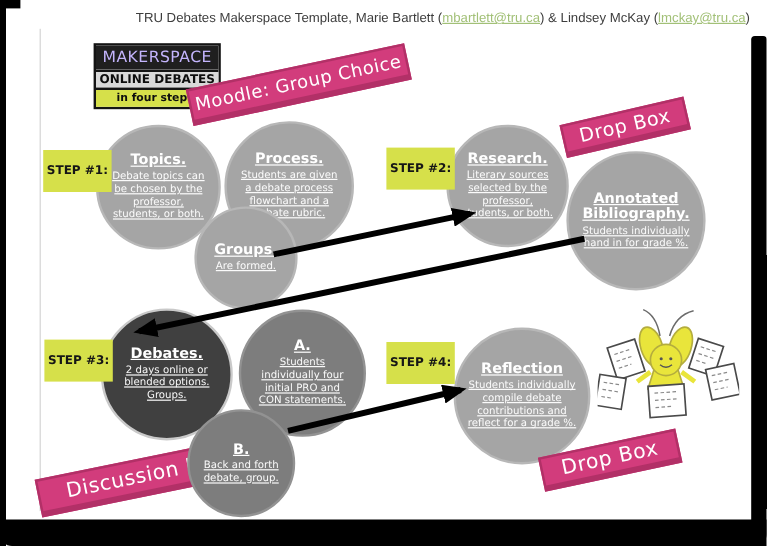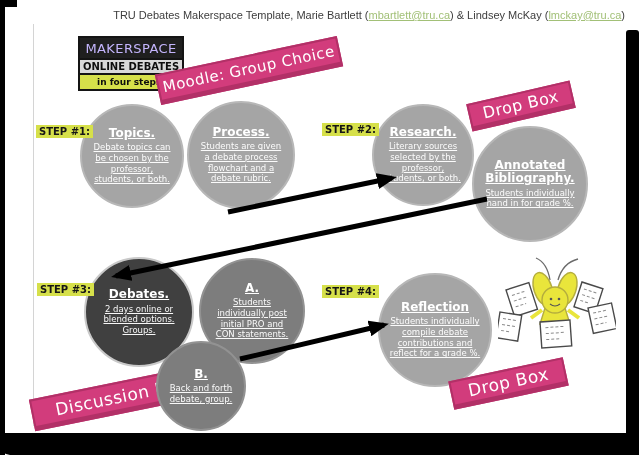--- a/index.html
+++ b/index.html
@@ -17,21 +17,21 @@
   
   .logo{position:absolute;left:78px;top:36px;width:102px;border:2px solid #141414;z-index:4;
         text-align:center;font-family:"DejaVu Sans",sans-serif;}
   .logo .l1{background:#1f1f1f;color:#c4b5fd;font-weight:normal;font-size:13px;letter-spacing:.4px;padding:3px 0 2px;}
   .logo .l2{background:#d9d9d9;color:#0e0e0e;font-weight:bold;font-size:10px;padding:1px 0;
             border-top:2px solid #141414;border-bottom:2px solid #141414;}
   .logo .l3{background:#d6e04a;color:#0e0e0e;font-weight:bold;font-size:9px;padding:2px 0;}
 
   
   .step{position:absolute;background:#d6e04a;color:#161616;font-weight:bold;font-size:10px;
-        padding:1px 3px;z-index:4;font-family:"DejaVu Sans",sans-serif;}
+        padding:12px 3px;z-index:4;font-family:"DejaVu Sans",sans-serif;}
   .step1{left:36px;top:125px;} .step2{left:322px;top:123px;}
   .step3{left:37px;top:283px;} .step4{left:322px;top:285px;}
 
   
   .circle{position:absolute;border-radius:50%;color:#fff;display:flex;flex-direction:column;
           align-items:center;justify-content:center;text-align:center;z-index:2;
           font-family:"DejaVu Sans",sans-serif;box-sizing:border-box;text-decoration:underline;}
   .circle .ct{font-weight:bold;font-size:12px;line-height:1.12;}
   .circle .cb{font-size:8.5px;line-height:1.25;margin-top:2px;padding:0 9px;opacity:.96;}
   .gray-light{background:#a5a5a5;border:2px solid #b7b7b7;}
@@ -94,35 +94,39 @@
   <div class="banner b-discussion">Discussion Forum</div>
 
   <div class="circle gray-light c-topics">
     <div class="ct">Topics.</div>
     <div class="cb">Debate topics can be chosen by the professor, students, or both.</div>
   </div>
   <div class="circle gray-light c-process">
     <div class="ct">Process.</div>
     <div class="cb">Students are given a debate process flowchart and a debate rubric.</div>
   </div>
+  <div class="circle gray-light c-groups">
+    <div class="ct">Groups.</div>
+    <div class="cb">Are formed.</div>
+  </div>
   <div class="circle gray-light c-research">
     <div class="ct">Research.</div>
     <div class="cb">Literary sources selected by the professor, students, or both.</div>
   </div>
   <div class="circle gray-light c-annotated">
     <div class="ct" style="padding:0 14px;">Annotated Bibliography.</div>
     <div class="cb">Students individually hand in for grade %.</div>
   </div>
   <div class="circle orange c-debates">
     <div class="ct">Debates.</div>
     <div class="cb">2 days online or blended options. Groups.</div>
   </div>
   <div class="circle gray-dark c-a">
     <div class="ct">A.</div>
-    <div class="cb">Students individually post initial PRO and CON statements.</div>
+    <div class="cb">Students individually four initial PRO and CON statements.</div>
   </div>
   <div class="circle gray-dark c-b">
     <div class="ct">B.</div>
     <div class="cb">Back and forth debate, group.</div>
   </div>
   <div class="circle gray-light c-reflection">
     <div class="ct">Reflection</div>
     <div class="cb">Students individually compile debate contributions and reflect for a grade %.</div>
   </div>
 

